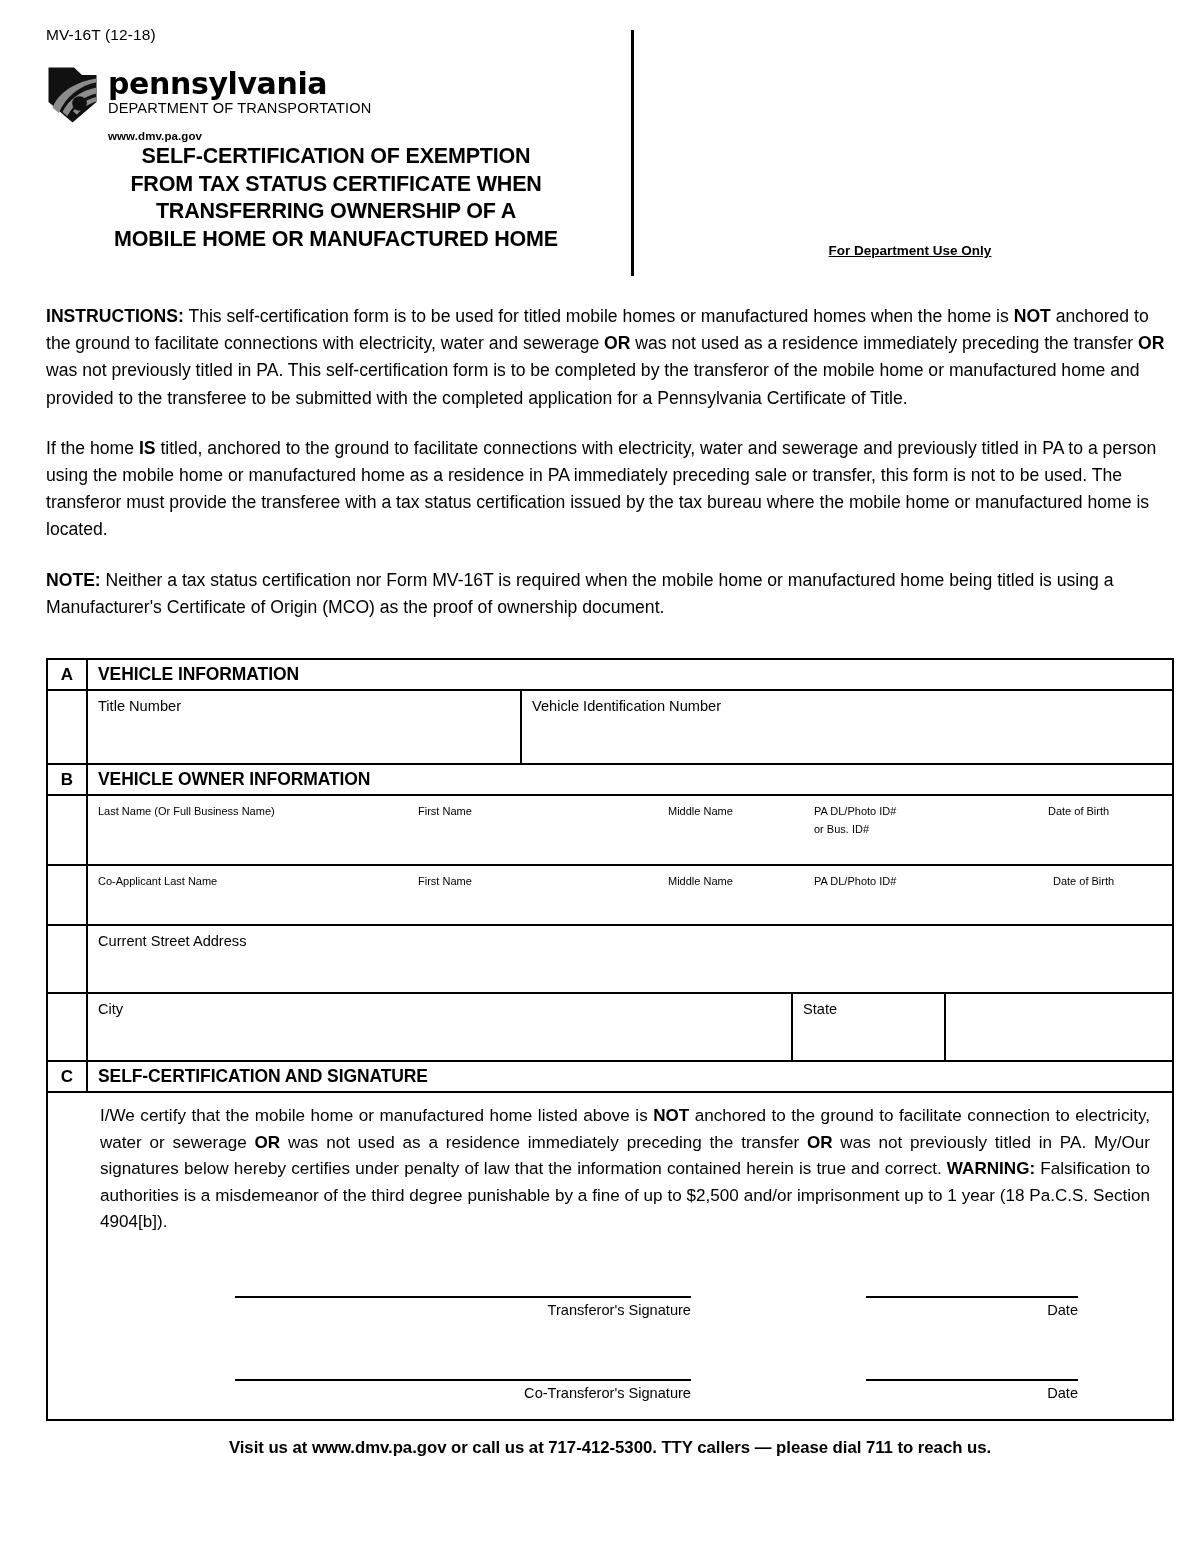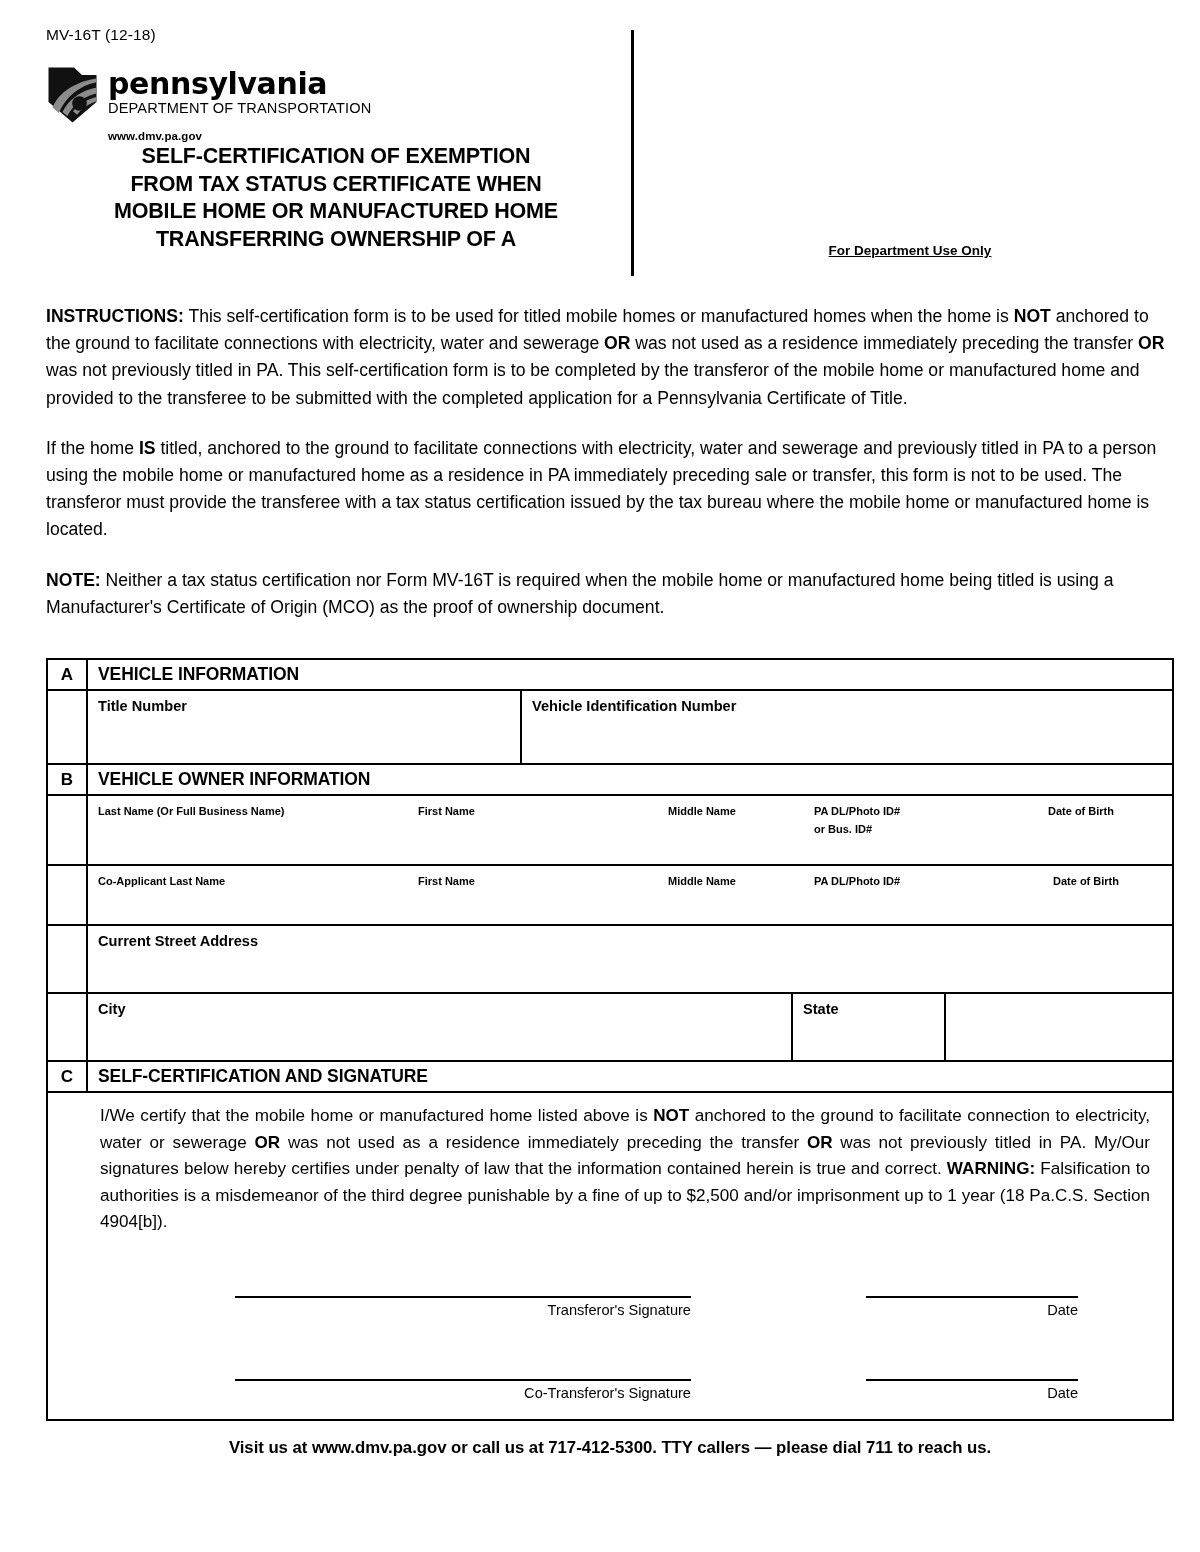--- a/index.html
+++ b/index.html
@@ -91,21 +91,21 @@
 
   .fields-row { display:flex; border-bottom:2px solid #000; }
   .fields-row:last-child { border-bottom:none; }
   .spacer-cell {
     flex:0 0 40px; width:40px; border-right:2px solid #000;
   }
   .cells { flex:1 1 auto; display:flex; }
   .cell {
     position:relative;
     padding:6px 0 0 10px;
-    font-size:14.6px; line-height:18px;font-weight:bold;
+    font-size:14.6px; line-height:18px;
   }
   .cell.b-right { border-right:2px solid #000; }
 
   .lbl { display:block; }
 
   .h68 { height:68px; }
   .h66 { height:66px; }
   .h58 { height:58px; }
   .h72 { height:72px; }
 
@@ -163,22 +163,22 @@
         <span class="logo-name">pennsylvania</span>
         <span class="logo-sub" style="display:block">DEPARTMENT OF TRANSPORTATION</span>
       </span>
     </div>
     <div class="logo-url">www.dmv.pa.gov</div>
   </div>
 
   <div class="title">
     <div>SELF-CERTIFICATION OF EXEMPTION</div>
     <div>FROM TAX STATUS CERTIFICATE WHEN</div>
+    <div>TRANSFERRING OWNERSHIP OF A</div>
     <div>MOBILE HOME OR MANUFACTURED HOME</div>
-    <div>TRANSFERRING OWNERSHIP OF A</div>
   </div>
 
   <div class="deptuse">
     <div class="deptuse-t1">For Department Use Only</div>
   </div>
 
   <div class="instructions">
     <p class="para"><b>INSTRUCTIONS:</b><span>  This self-certification form is to be used for titled mobile homes or manufactured homes when the home is </span><b>NOT</b><span> anchored to the ground to facilitate connections with electricity, water and sewerage </span><b>OR</b><span> was not used as a residence immediately preceding the transfer </span><b>OR</b><span> was not previously titled in PA. This self-certification form is to be completed by the transferor of the mobile home or manufactured home and provided to the transferee to be submitted with the completed application for a Pennsylvania Certificate of Title.</span></p>
 
     <p class="para"><span>If the home </span><b>IS</b><span> titled, anchored to the ground to facilitate connections with electricity, water and sewerage and previously titled in PA to a person using the mobile home or manufactured home as a residence in PA immediately preceding sale or transfer, this form is not to be used. The transferor must provide the transferee with a tax status certification issued by the tax bureau where the mobile home or manufactured home is located.</span></p>

